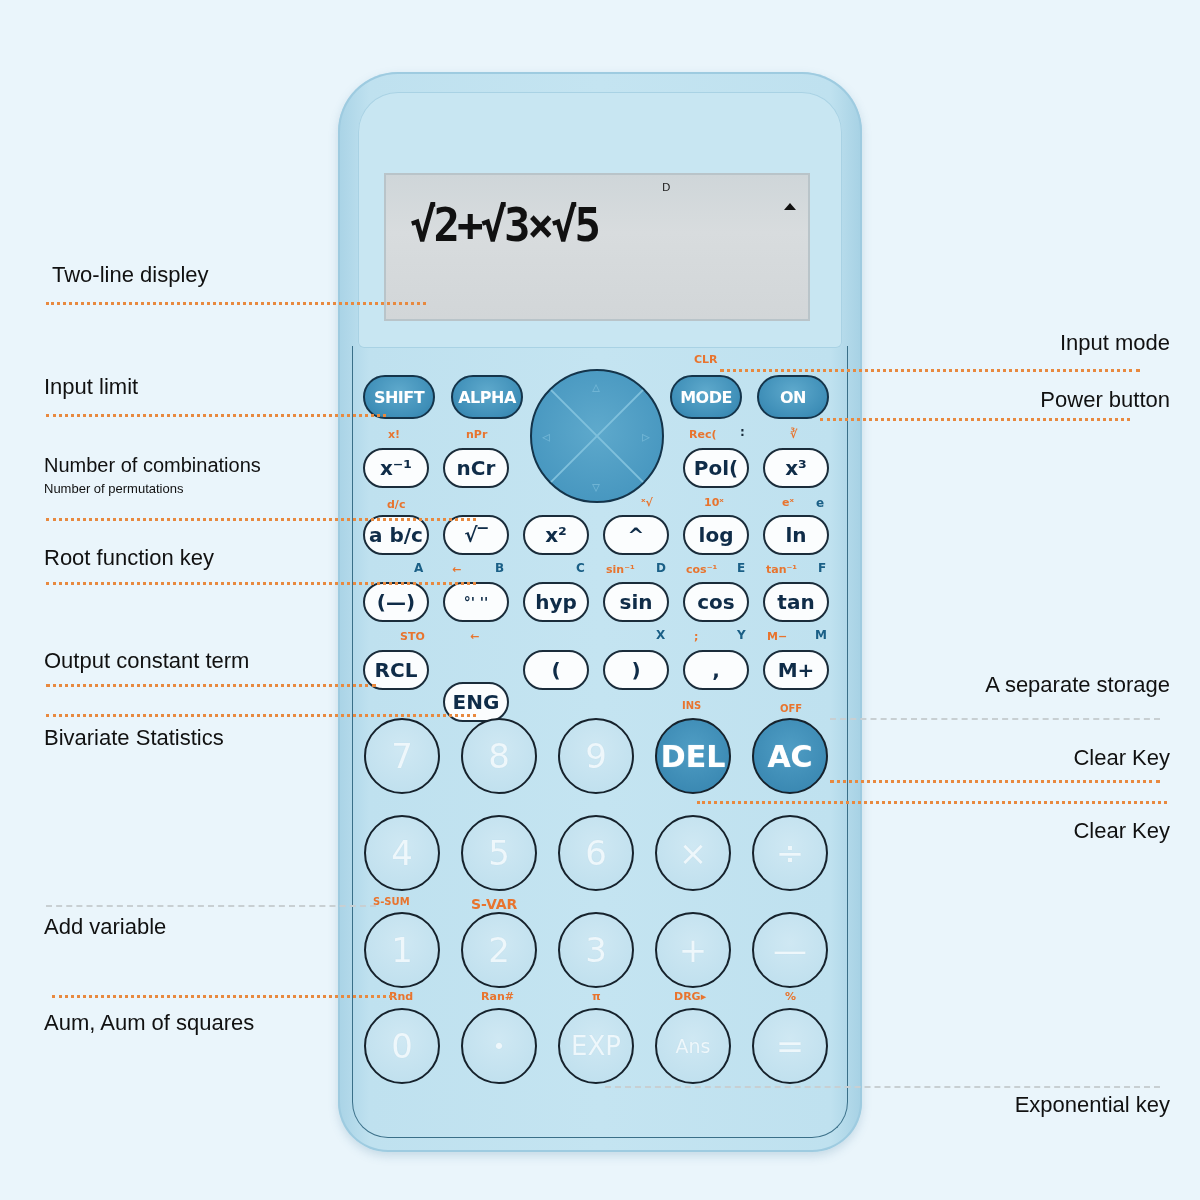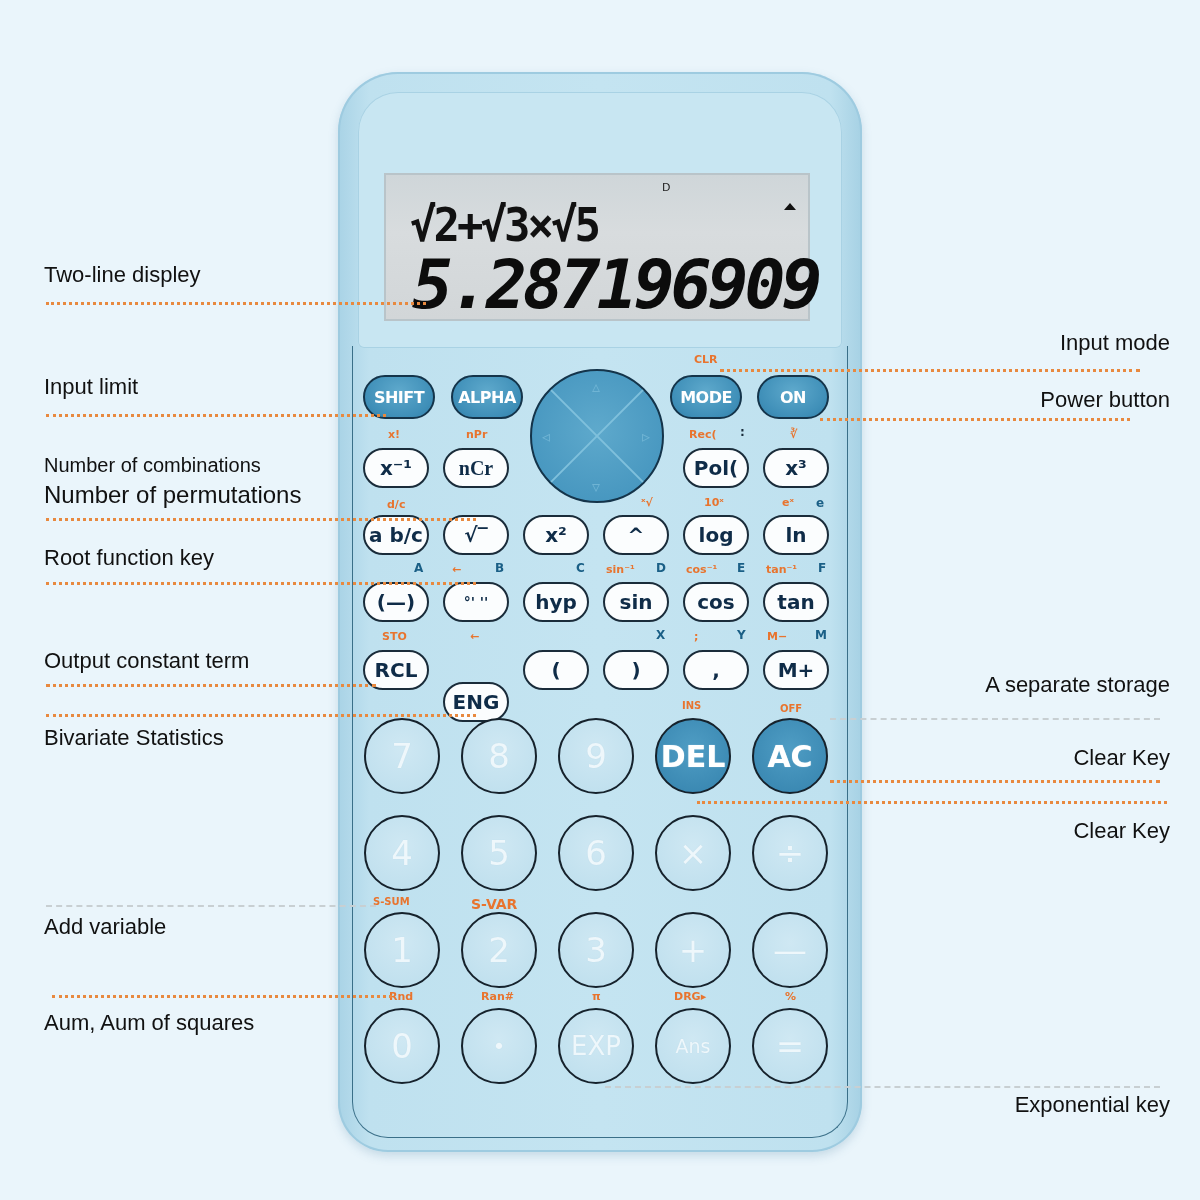--- a/index.html
+++ b/index.html
@@ -96,21 +96,20 @@
 </style>
 </head>
 <body>
 
 <div class="calc-body"></div>
 <div class="display-bezel"></div>
 <div class="lcd">
   <span class="lcd-indicator">D</span>
   <div class="lcd-line1">√2+√3×√5</div>
   <div class="lcd-arrow"></div>
-  <div class="lcd-line2">5.287196909</div>
 </div>
 <div class="keypad-frame"></div>
 
 <div class="key key-top" style="left:363px;top:375px;">
     <span>SHIFT</span>
   </div>
 <div class="key key-top" style="left:451px;top:375px;">
     <span>ALPHA</span>
   </div>
 <span class="lbl-o" style="left:694px;top:353px;">CLR</span>
@@ -131,21 +130,21 @@
 </div>
 
 <span class="lbl-o" style="left:388px;top:428px;">x!</span>
 <span class="lbl-o" style="left:466px;top:428px;">nPr</span>
 <span class="lbl-o" style="left:689px;top:428px;">Rec(</span>
 <span class="lbl-b" style="left:740px;top:425px;color:#1a2c3a;">:</span>
 <span class="lbl-o" style="left:790px;top:428px;">∛</span>
 <div class="key key-fn" style="left:363px;top:448px;">
     <span>x⁻¹</span>
   </div>
-<div class="key key-fn" style="left:443px;top:448px;font-family:Liberation Serif, serif;">
+<div class="key key-fn" style="left:443px;top:448px;">
     <span>nCr</span>
   </div>
 <div class="key key-fn" style="left:683px;top:448px;">
     <span>Pol(</span>
   </div>
 <div class="key key-fn" style="left:763px;top:448px;">
     <span>x³</span>
   </div>
 
 <span class="lbl-o" style="left:387px;top:498px;">d/c</span>
@@ -194,21 +193,21 @@
 <div class="key key-fn" style="left:603px;top:582px;">
     <span>sin</span>
   </div>
 <div class="key key-fn" style="left:683px;top:582px;">
     <span>cos</span>
   </div>
 <div class="key key-fn" style="left:763px;top:582px;">
     <span>tan</span>
   </div>
 
-<span class="lbl-o" style="left:382px;top:630px;">STO</span>
+<span class="lbl-o" style="left:400px;top:630px;">STO</span>
 <span class="lbl-o" style="left:470px;top:630px;">←</span>
 <span class="lbl-b" style="left:656px;top:628px;">X</span>
 <span class="lbl-o" style="left:694px;top:630px;">;</span>
 <span class="lbl-b" style="left:737px;top:628px;">Y</span>
 <span class="lbl-o" style="left:767px;top:630px;">M−</span>
 <span class="lbl-b" style="left:815px;top:628px;">M</span>
 <div class="key key-fn" style="left:363px;top:650px;">
     <span>RCL</span>
   </div>
 <div class="key key-fn" style="left:443px;top:650px;margin-top:32px;">
@@ -293,28 +292,28 @@
 <div class="key key-num" style="left:558px;top:1008px;font-size:26px;">
     <span>EXP</span>
   </div>
 <div class="key key-num" style="left:655px;top:1008px;font-size:19px;">
     <span>Ans</span>
   </div>
 <div class="key key-num" style="left:752px;top:1008px;">
     <span>=</span>
   </div>
 
-<div class="callout" style="left:44px;top:262px;">Two-line displey</div>
+<div class="callout" style="left:52px;top:262px;">Two-line displey</div>
 <div class="dash" style="left:46px;top:302px;width:380px;"></div>
 
 <div class="callout" style="left:44px;top:374px;">Input limit</div>
 <div class="dash" style="left:46px;top:414px;width:340px;"></div>
 
 <div class="callout" style="left:44px;top:454px;font-size:20px;">Number of combinations</div>
-<div class="callout" style="left:44px;top:481px;font-size:24px;">Number of permutations</div>
+<div class="callout" style="left:44px;top:481px;font-size:13px;">Number of permutations</div>
 <div class="dash" style="left:46px;top:518px;width:430px;"></div>
 
 <div class="callout" style="left:44px;top:545px;">Root function key</div>
 <div class="dash" style="left:46px;top:582px;width:430px;"></div>
 
 <div class="callout" style="left:44px;top:648px;">Output constant term</div>
 <div class="dash" style="left:46px;top:684px;width:330px;"></div>
 <div class="dash" style="left:46px;top:714px;width:430px;"></div>
 
 <div class="callout" style="left:44px;top:725px;">Bivariate Statistics</div>

